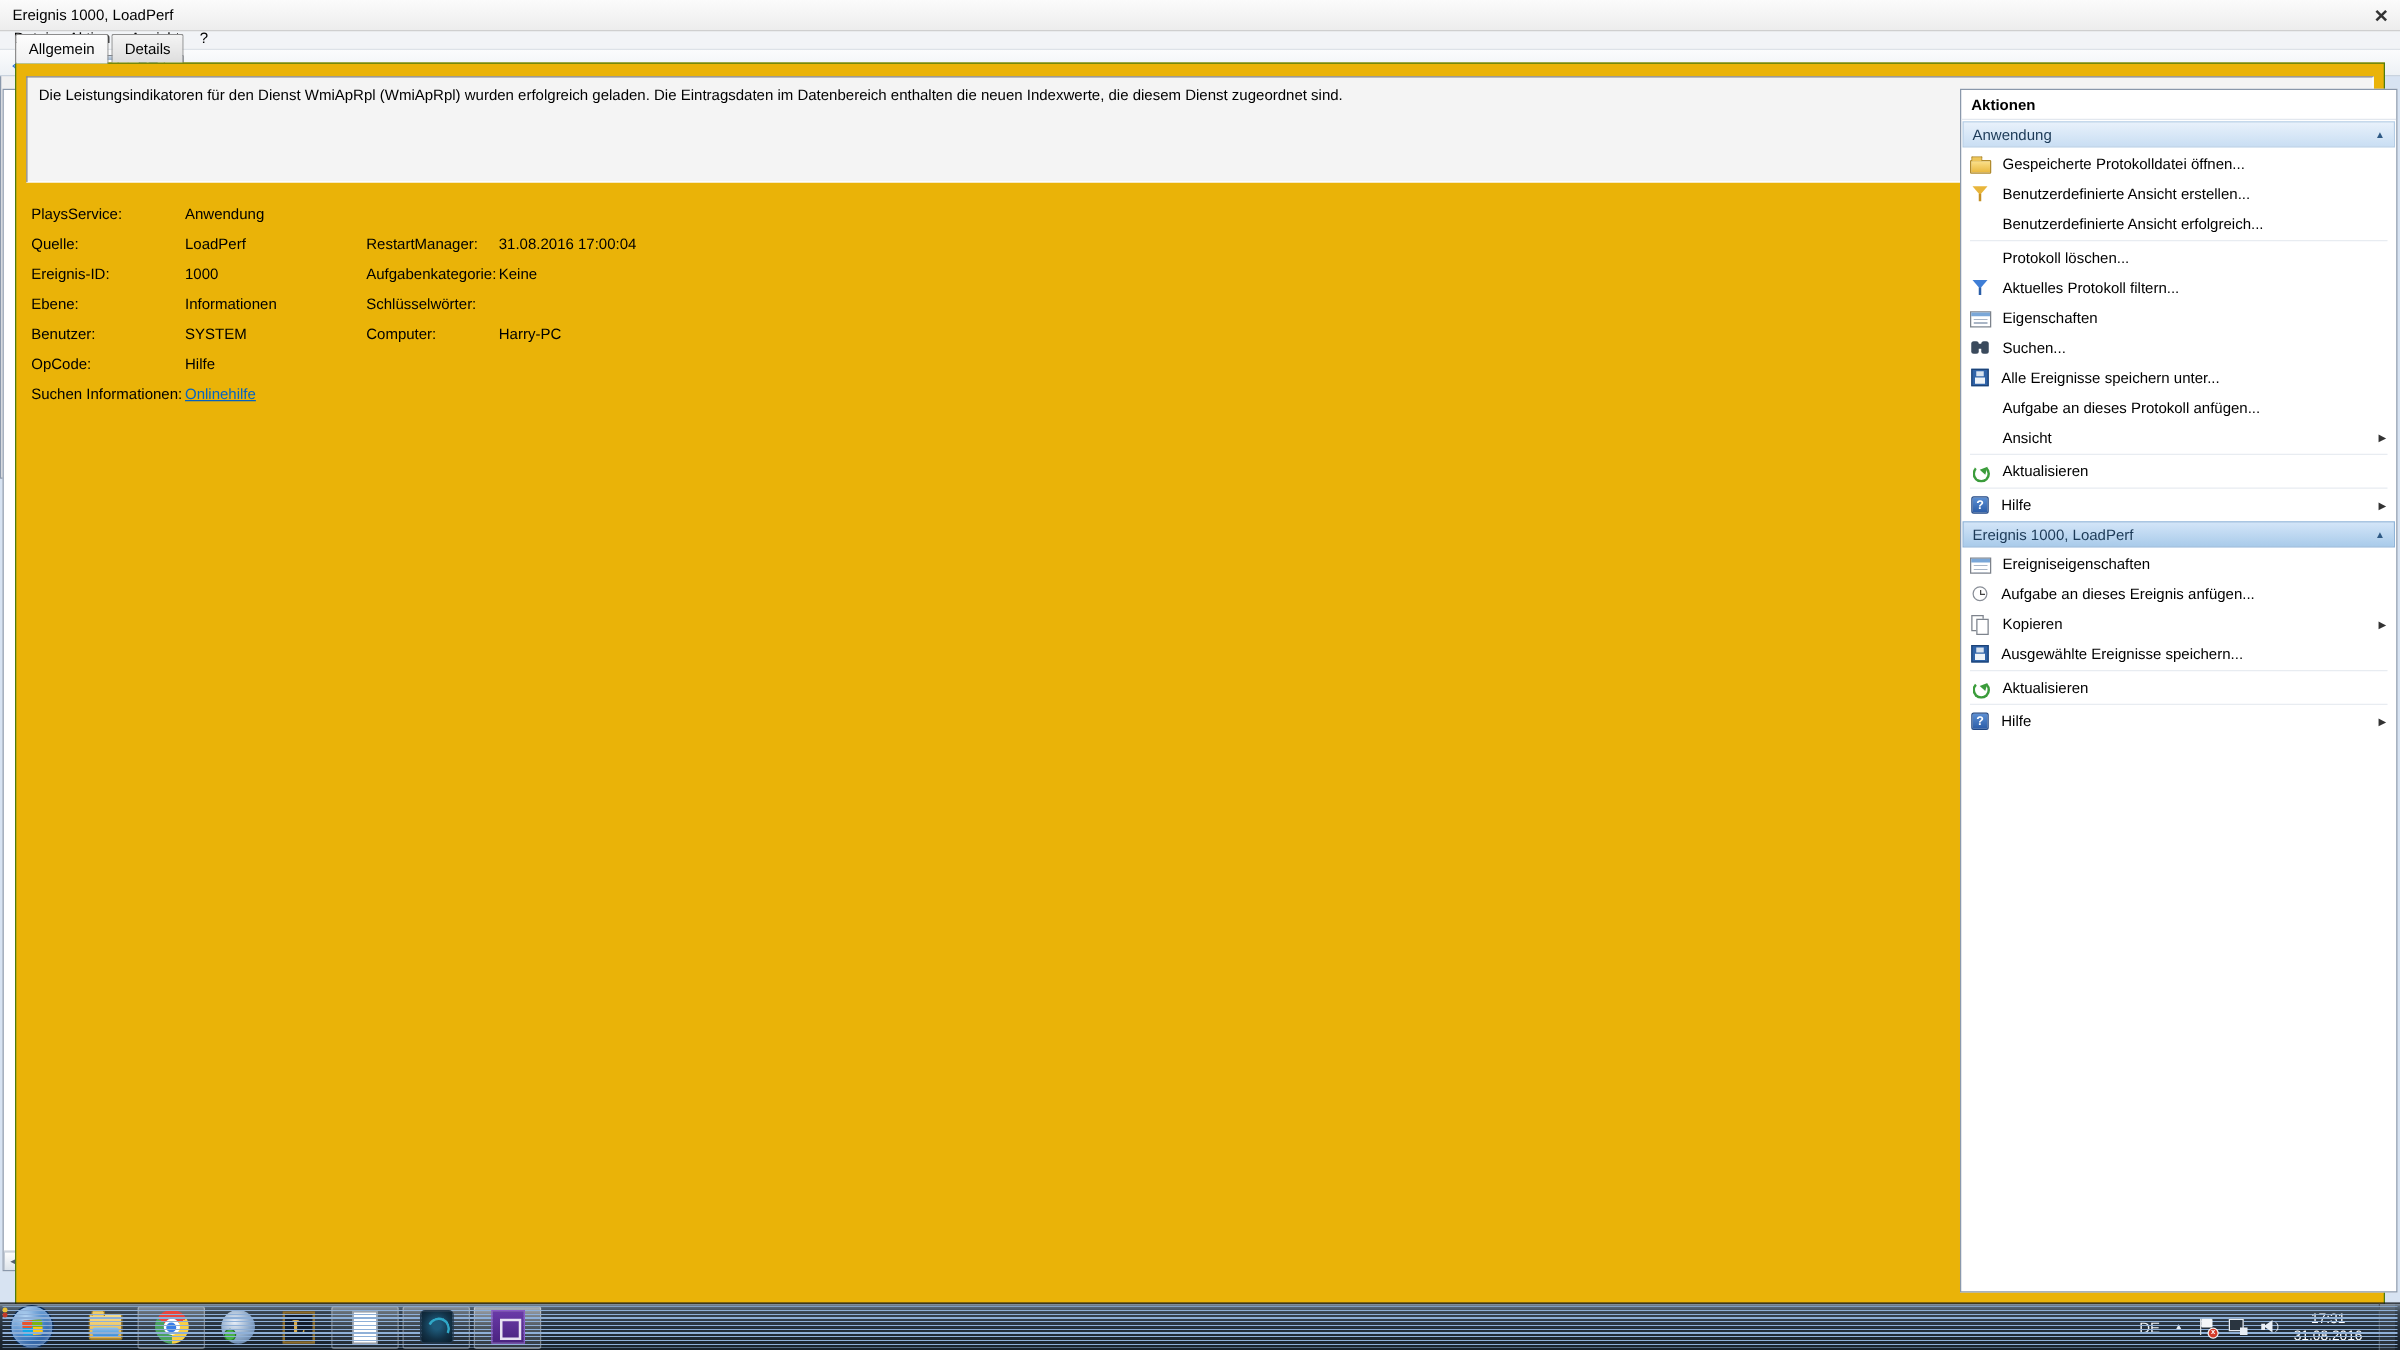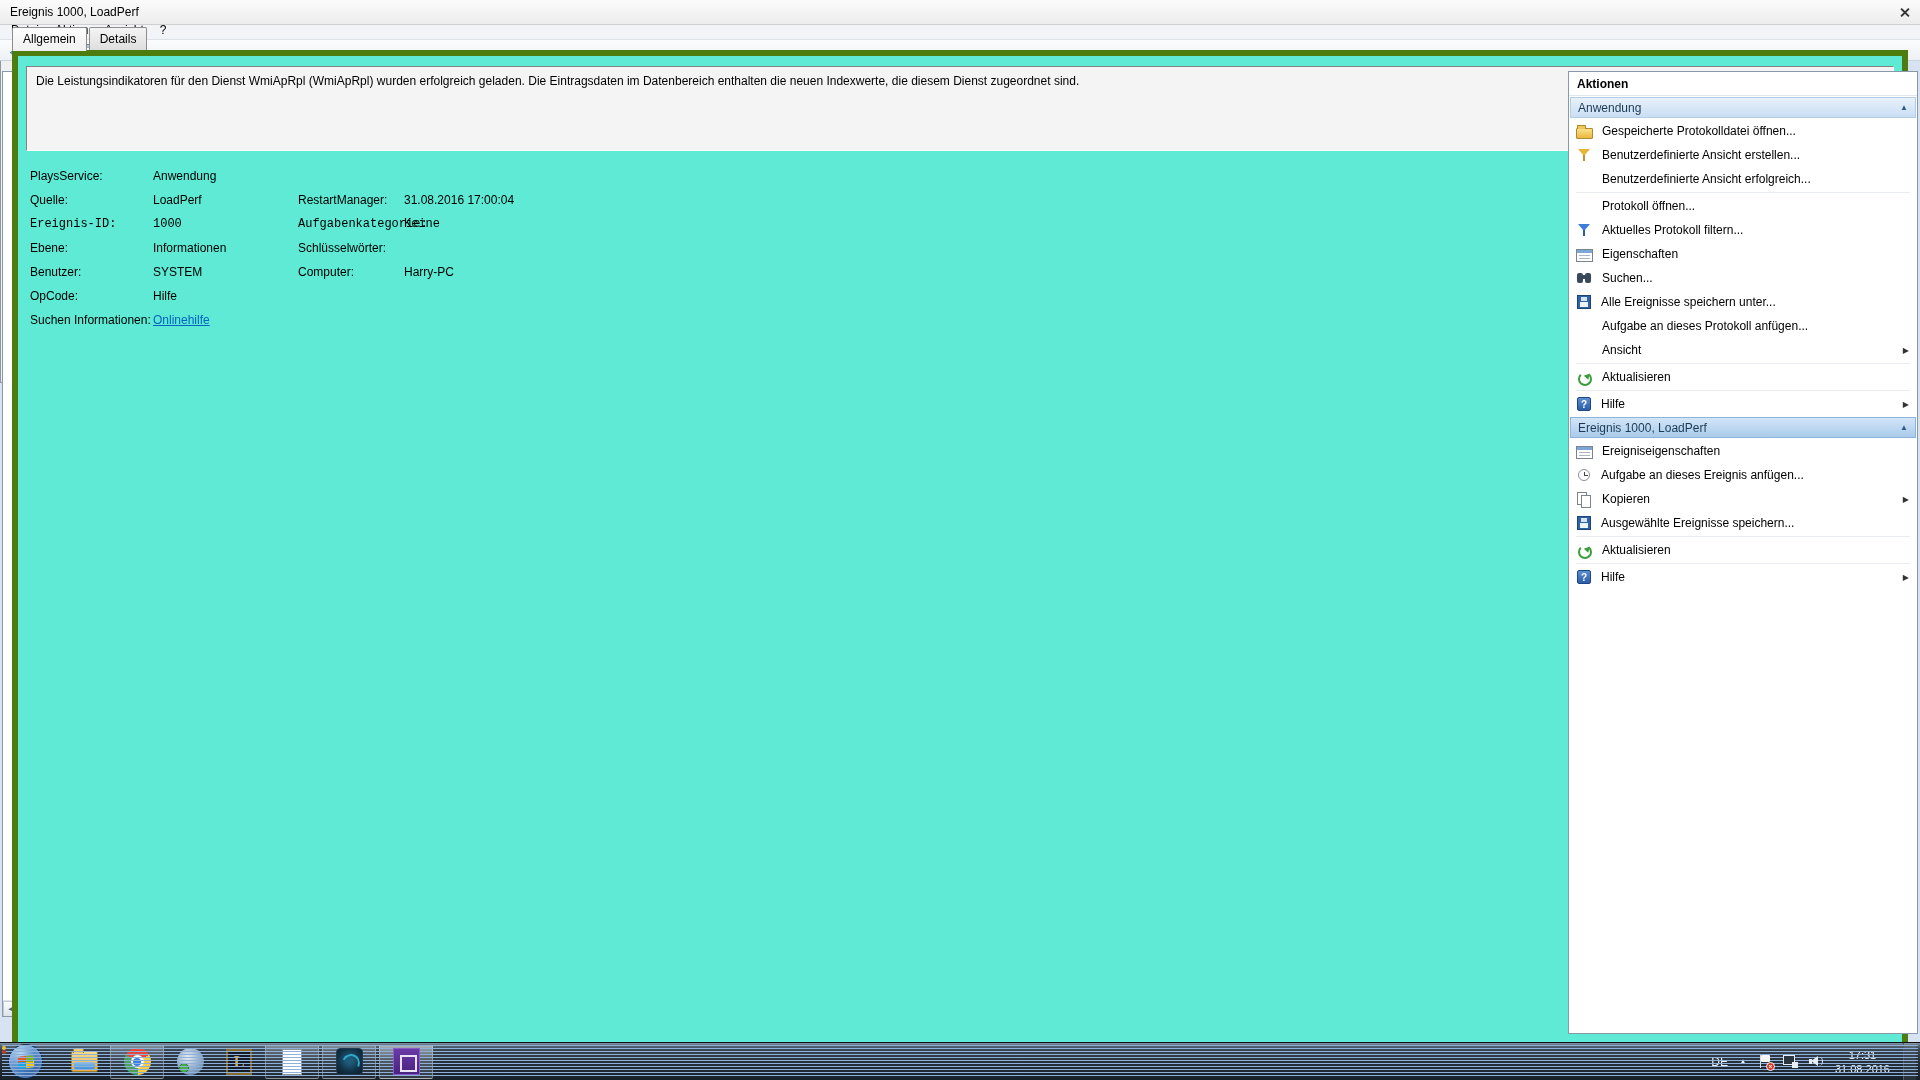--- a/index.html
+++ b/index.html
@@ -100,21 +100,21 @@
   #details-pane{left:198px;top:651px;width:1358px;height:383px;background:#f0f0f0;border:1px solid #8a98ab;}
   .dt-titlebar{position:absolute;left:0;top:0;right:0;height:25px;background:linear-gradient(#fbfbfb,#ededed);
     border-bottom:1px solid #cfcfcf;display:flex;align-items:center;padding:0 10px;}
   .xmark{position:relative;width:11px;height:11px;margin-left:auto;}
   .xmark::before,.xmark::after{content:"";position:absolute;left:5px;top:0;width:2px;height:11px;background:#333;}
   .xmark::before{transform:rotate(45deg);} .xmark::after{transform:rotate(-45deg);}
   .dt-tabs{position:absolute;top:27px;left:12px;display:flex;z-index:2;}
   .tab{border:1px solid #8d8d8d;border-bottom:none;background:linear-gradient(#f4f4f4,#dedede);
     border-radius:2px 2px 0 0;padding:4px 10px 3px;margin-right:2px;}
   .tab.active{background:linear-gradient(#fdfdfd,#f0f0f0);margin-bottom:-1px;padding-bottom:5px;position:relative;}
-  .dt-page{position:absolute;left:12px;right:12px;top:50px;bottom:10px;border:6px solid #4d7c0f;background:#5eead4;}
+  .dt-page{position:absolute;left:12px;right:12px;top:50px;bottom:10px;border:1px solid #4d7c0f;background:#eab308;}
   .dt-desc{position:absolute;left:8px;right:8px;top:10px;height:85px;background:#f4f4f4;
     border:1px solid;border-color:#828282 #fff #fff #828282;padding:7px 9px;overflow:hidden;}
   .f-row{position:absolute;left:12px;right:12px;height:17px;display:grid;grid-template-columns:123px 145px 106px auto;}
   .link{color:#0563c1;text-decoration:underline;}
 
   
   #actions-pane{left:1568px;top:71px;width:350px;height:963px;overflow:hidden;text-align:right;}
   .ac-title{height:24px;display:flex;align-items:center;font-weight:bold;padding:0 8px;border-bottom:1px solid #e2e7ee;}
   .ac-header{height:21px;margin:1px 1px 1px;display:flex;align-items:center;padding:0 7px;color:#1c3a57;
     background:linear-gradient(#e8f1fb,#c9def3);border:1px solid #b4cde6;}
@@ -631,21 +631,21 @@
             <div class="fv">Anwendung</div>
             <div class="fl"></div>
             <div class="fv"></div>
           </div>
           <div class="f-row" style="top: 137px;">
             <div class="fl">Quelle:</div>
             <div class="fv">LoadPerf</div>
             <div class="fl">RestartManager:</div>
             <div class="fv">31.08.2016 17:00:04</div>
           </div>
-          <div class="f-row" style="top: 161px; font-family: Liberation Mono, monospace;">
+          <div class="f-row" style="top: 161px;">
             <div class="fl">Ereignis-ID:</div>
             <div class="fv">1000</div>
             <div class="fl">Aufgabenkategorie:</div>
             <div class="fv">Keine</div>
           </div>
           <div class="f-row" style="top: 185px;">
             <div class="fl">Ebene:</div>
             <div class="fv">Informationen</div>
             <div class="fl">Schlüsselwörter:</div>
             <div class="fv"></div>
@@ -687,21 +687,21 @@
           <div class="ai i-filter-y"></div>
           <div class="ac-lb">Benutzerdefinierte Ansicht erstellen...</div>
         </div>
         <div class="ac-item">
           <div class="ai i-none"></div>
           <div class="ac-lb">Benutzerdefinierte Ansicht erfolgreich...</div>
         </div>
         <div class="ac-sep"></div>
         <div class="ac-item">
           <div class="ai i-none"></div>
-          <div class="ac-lb">Protokoll öffnen...</div>
+          <div class="ac-lb">Protokoll löschen...</div>
         </div>
         <div class="ac-item">
           <div class="ai i-filter-b"></div>
           <div class="ac-lb">Aktuelles Protokoll filtern...</div>
         </div>
         <div class="ac-item">
           <div class="ai i-props"></div>
           <div class="ac-lb">Eigenschaften</div>
         </div>
         <div class="ac-item">

